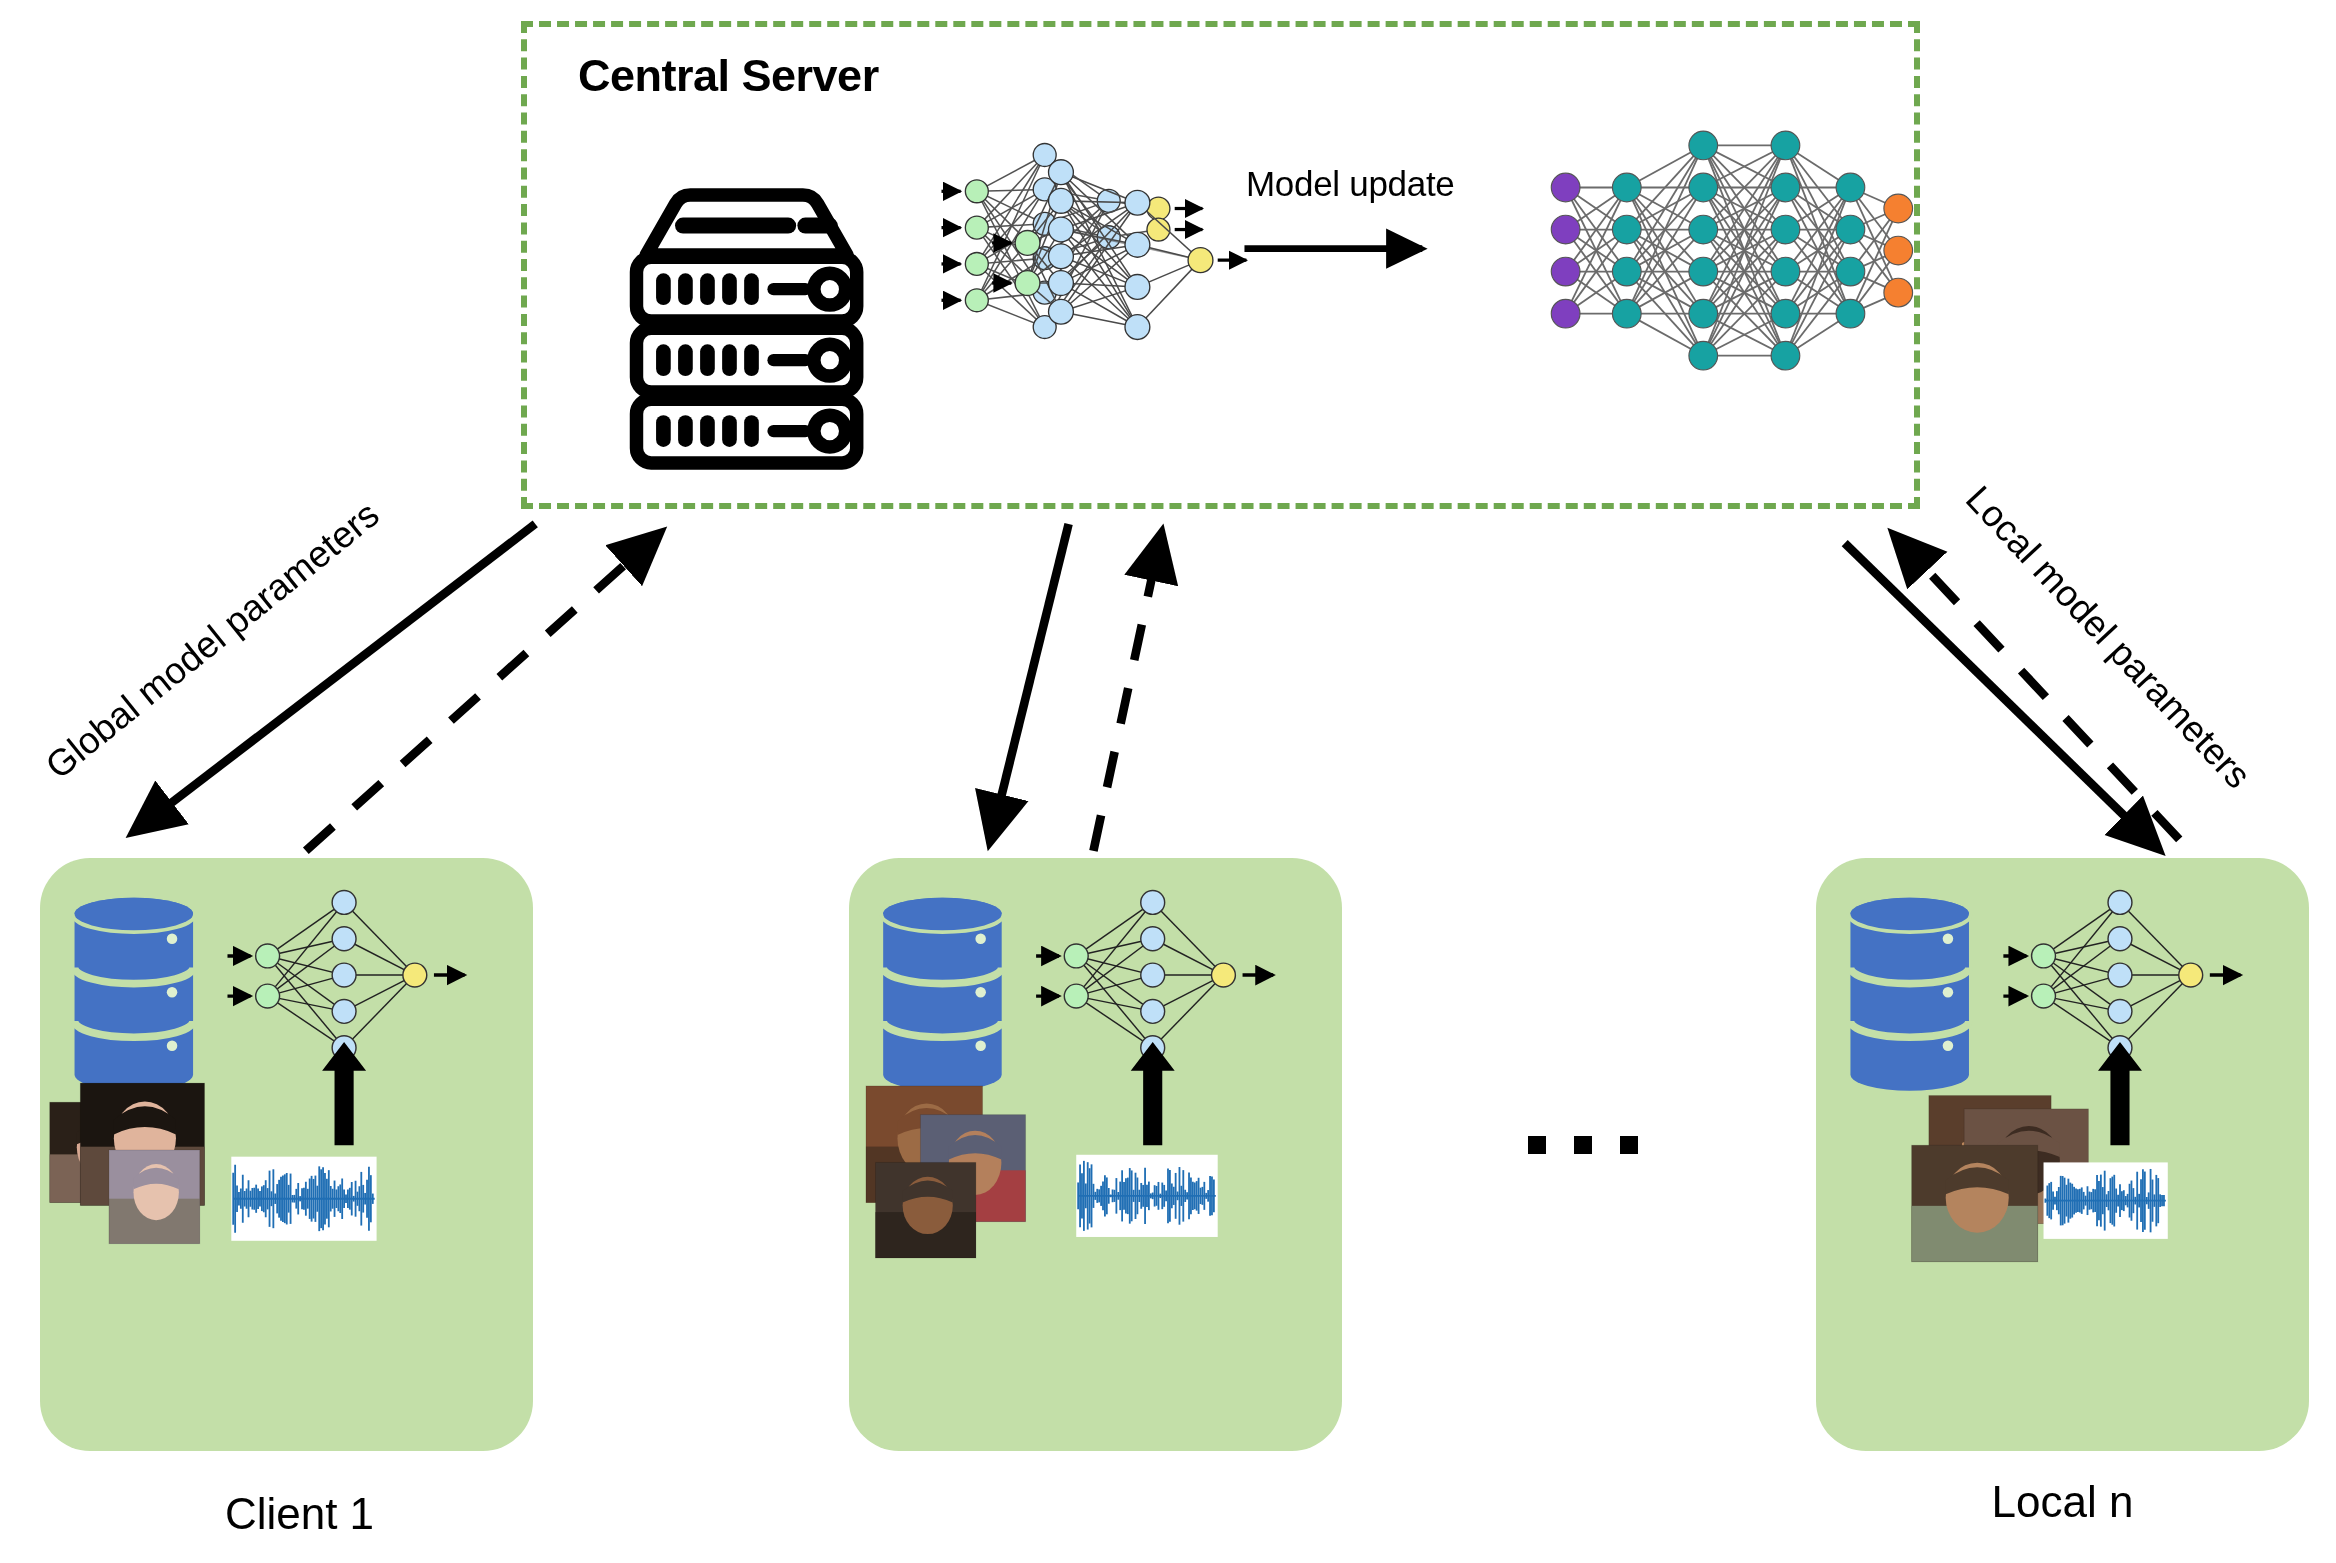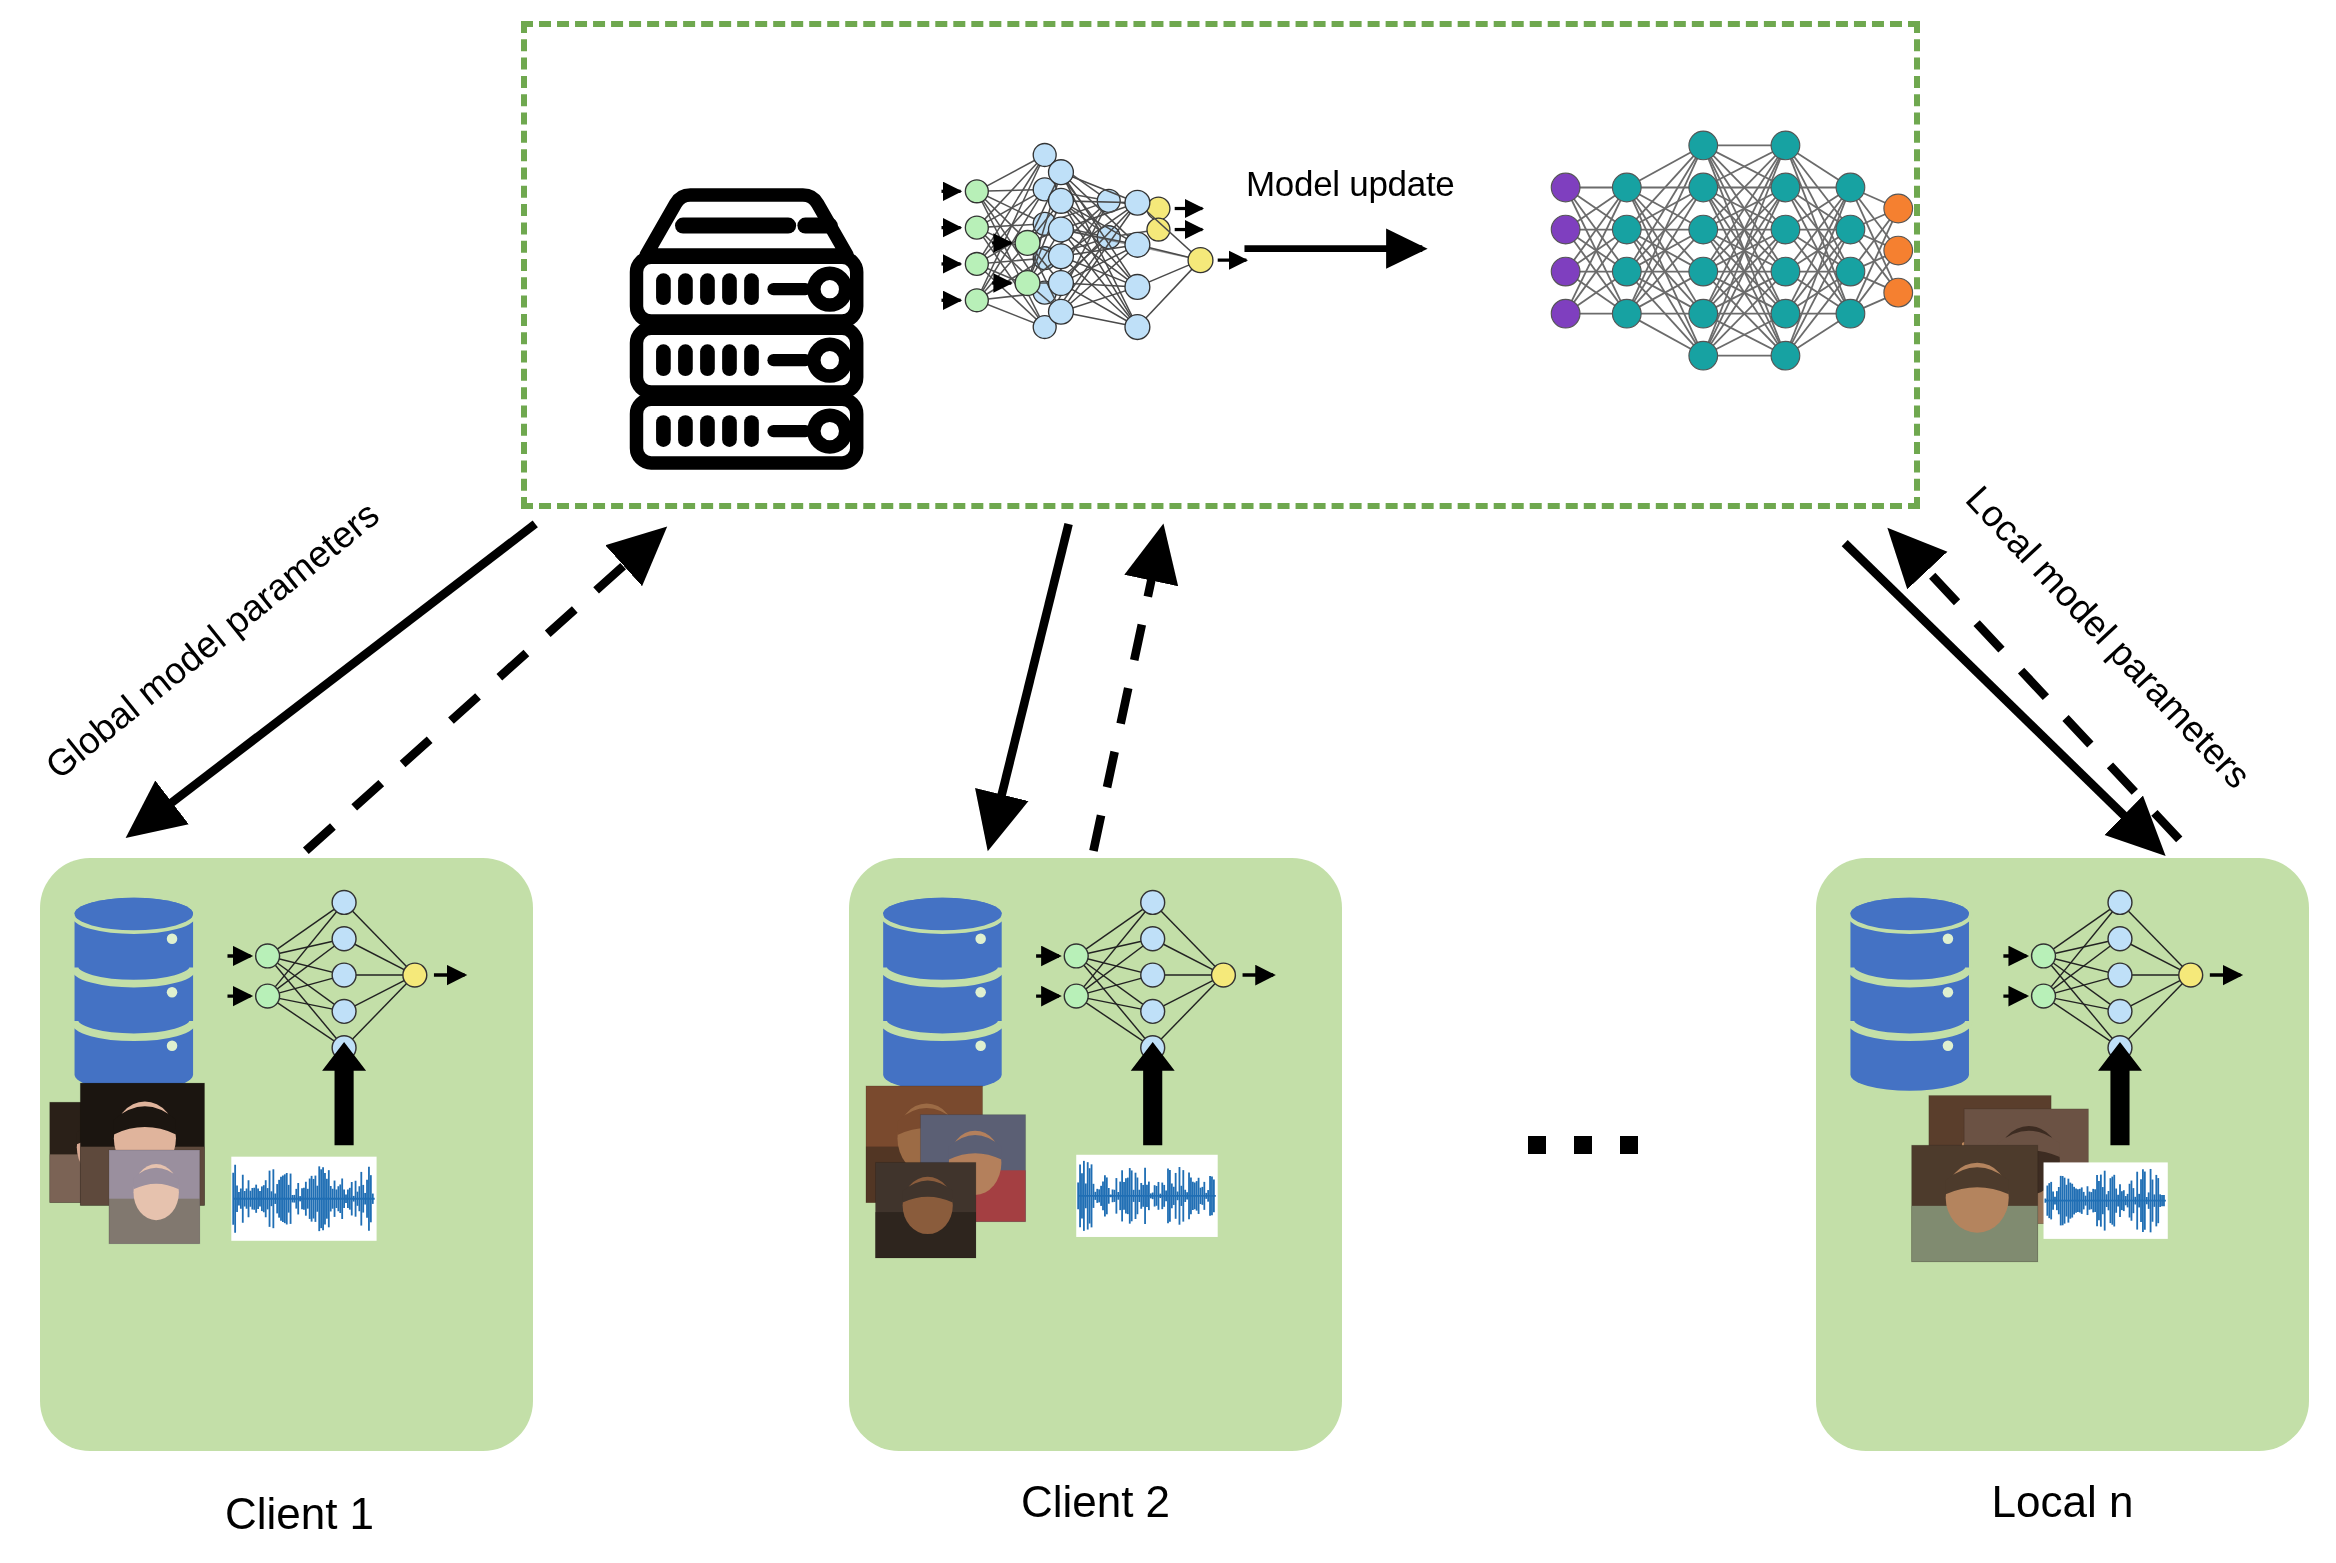--- a/index.html
+++ b/index.html
@@ -119,20 +119,21 @@
 
   svg { display: block; overflow: visible; }
   .ov { position: absolute; left: 0; top: 0; }
 </style>
 </head>
 <body>
 
 <div id="stage">
 
   <div class="server-box"></div>
+  <div class="server-title">Central Server</div>
 
   <svg class="ov" width="2336" height="1564" style="pointer-events:none;" viewBox="0 0 2444 1636">
     <g transform="translate(648,200) scale(1.28)" fill="none" stroke="#000" stroke-width="11" stroke-linejoin="round" stroke-linecap="round">
       <path d="M22,52 L46,10 Q50,3 58,3 L150,3 Q158,3 162,10 L186,52 Z"></path>
       <line x1="52" y1="28" x2="138" y2="28" stroke-width="13"></line>
       <line x1="152" y1="28" x2="172" y2="28" stroke-width="13"></line>
       <rect x="14" y="54" width="180" height="52" rx="12"></rect>
       <rect x="14" y="112" width="180" height="52" rx="12"></rect>
       <rect x="14" y="170" width="180" height="52" rx="12"></rect>
       <g stroke-width="12" stroke-linecap="round">
@@ -926,17 +927,16 @@
       </g>
   </svg>
 
   <div class="ellipsis">
     <span></span>
     <span></span>
     <span></span>
   </div>
 
   <div class="client-label c1">Client 1</div>
-  <div class="client-label c2">Client 2</div>
   <div class="client-label c3">Local n</div>
 
 </div>
 
 
 </body></html>

